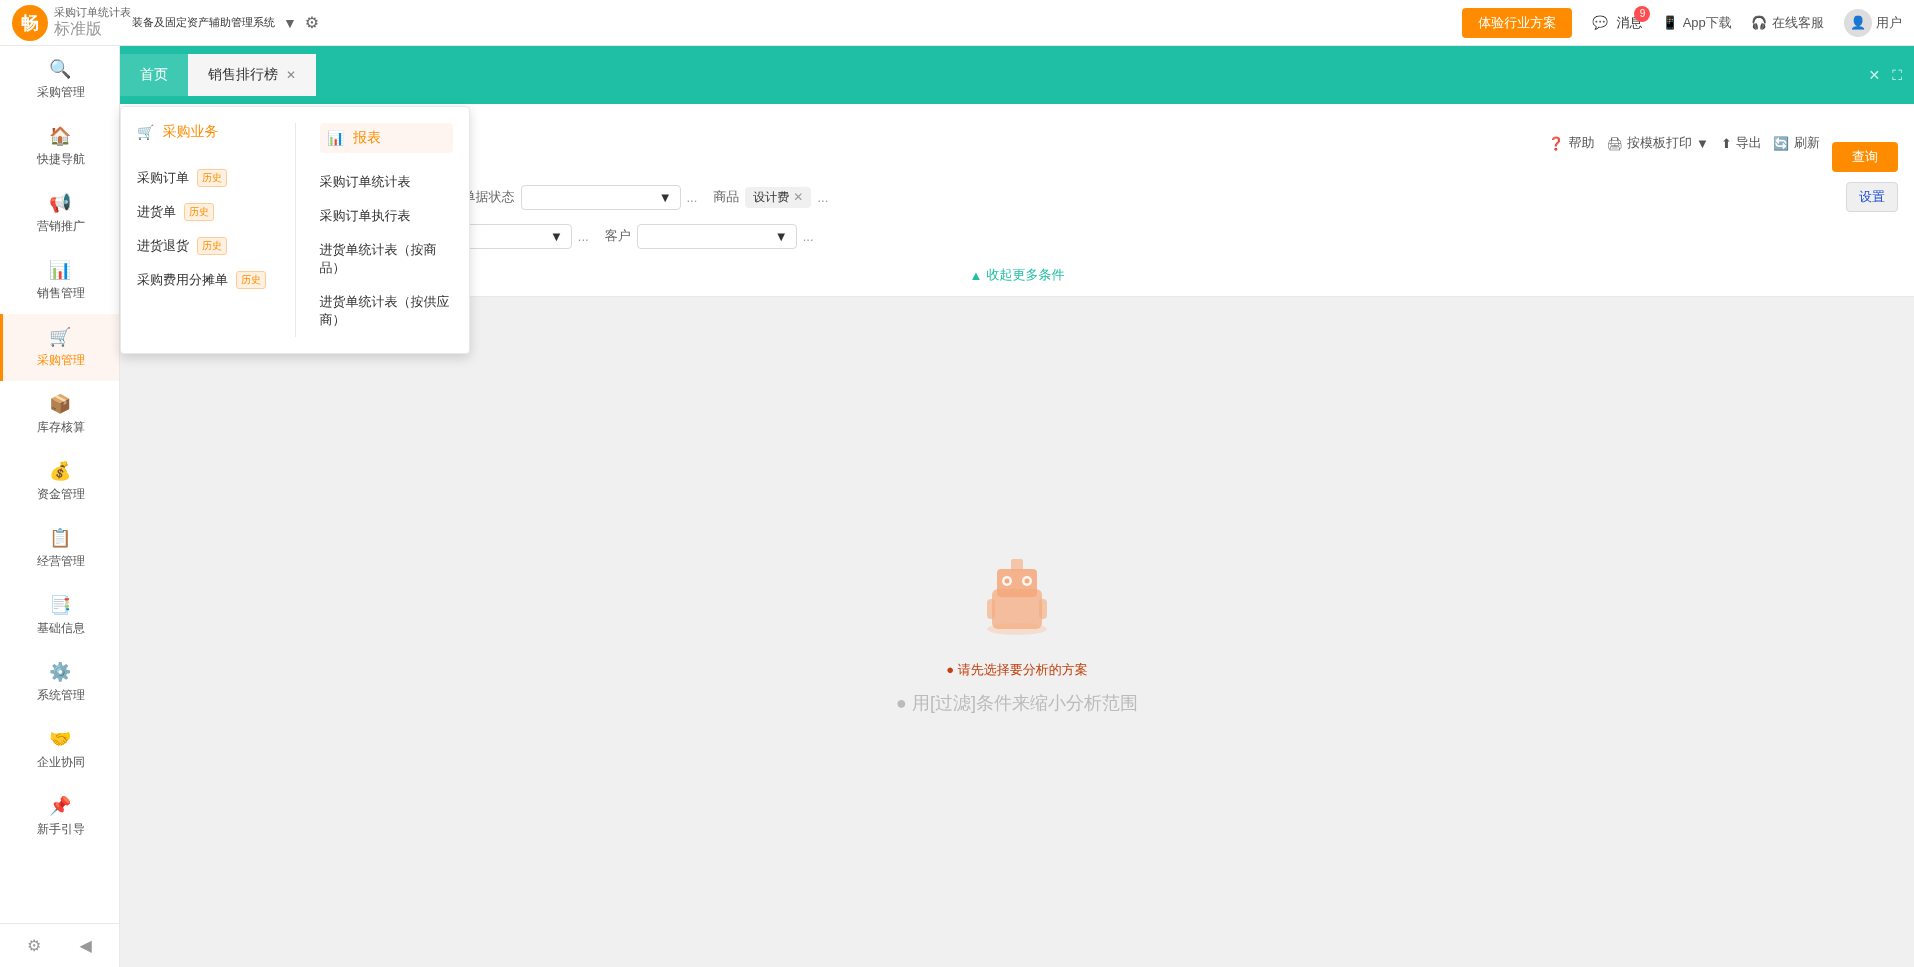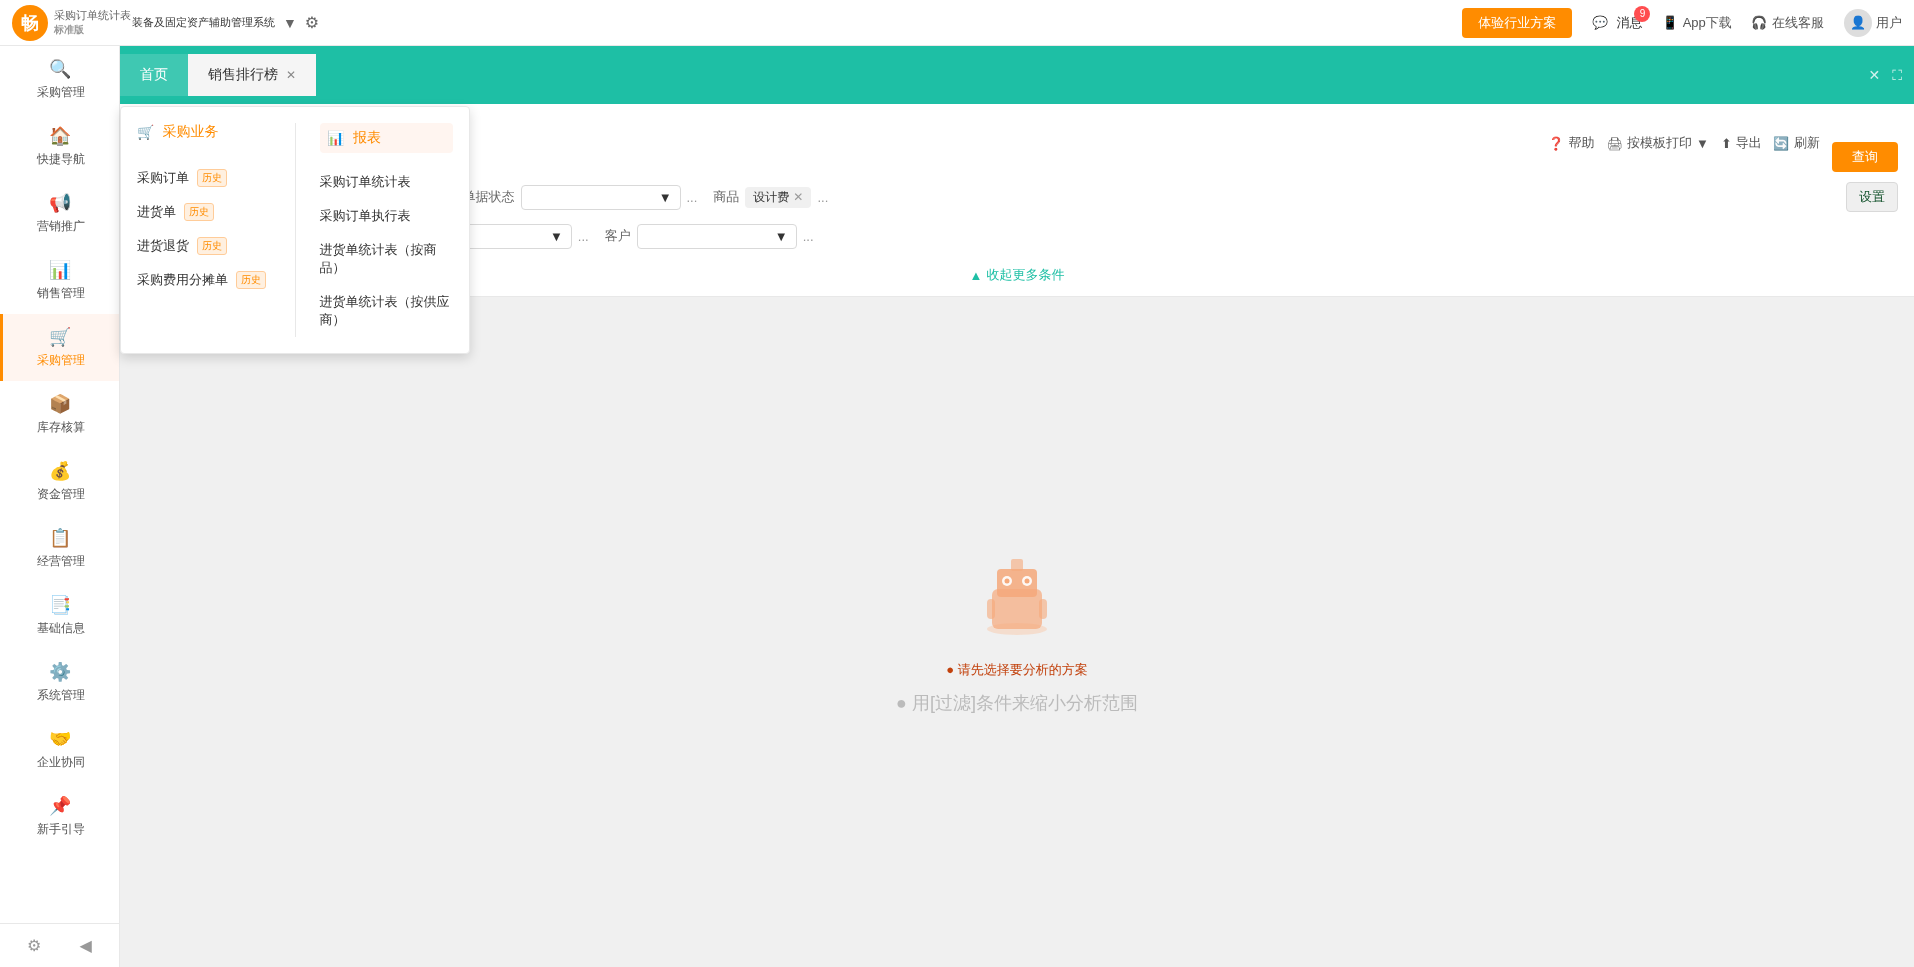--- a/index.html
+++ b/index.html
@@ -28,21 +28,21 @@
       background: #ff8c00;
       border-radius: 50%;
       display: flex;
       align-items: center;
       justify-content: center;
       color: white;
       font-size: 18px;
       font-weight: bold;
     }
     .logo-text { font-size: 11px; color: #666; line-height: 1.3; }
-    .logo-badge { font-size: 10px; color: #999; font-weight: bold; }
+    .logo-badge { font-size: 16px; color: #999; }
 
     .system-title {
       flex: 1;
       display: flex;
       align-items: center;
       gap: 8px;
       font-size: 14px;
       color: #333;
     }
     .system-title-text { font-size: 11px; }
@@ -255,21 +255,21 @@
       cursor: pointer;
       font-size: 13px;
       margin-top: 28px;
     }
     .settings-btn {
       border: 1px solid #d9d9d9;
       padding: 5px 12px;
       border-radius: 4px;
       cursor: pointer;
       font-size: 13px;
-      color: #14532d;
+      color: #1d4ed8;
     }
 
     .filter-row2 {
       display: flex;
       align-items: center;
       gap: 16px;
     }
     .date-range-picker {
       display: flex;
       align-items: center;

